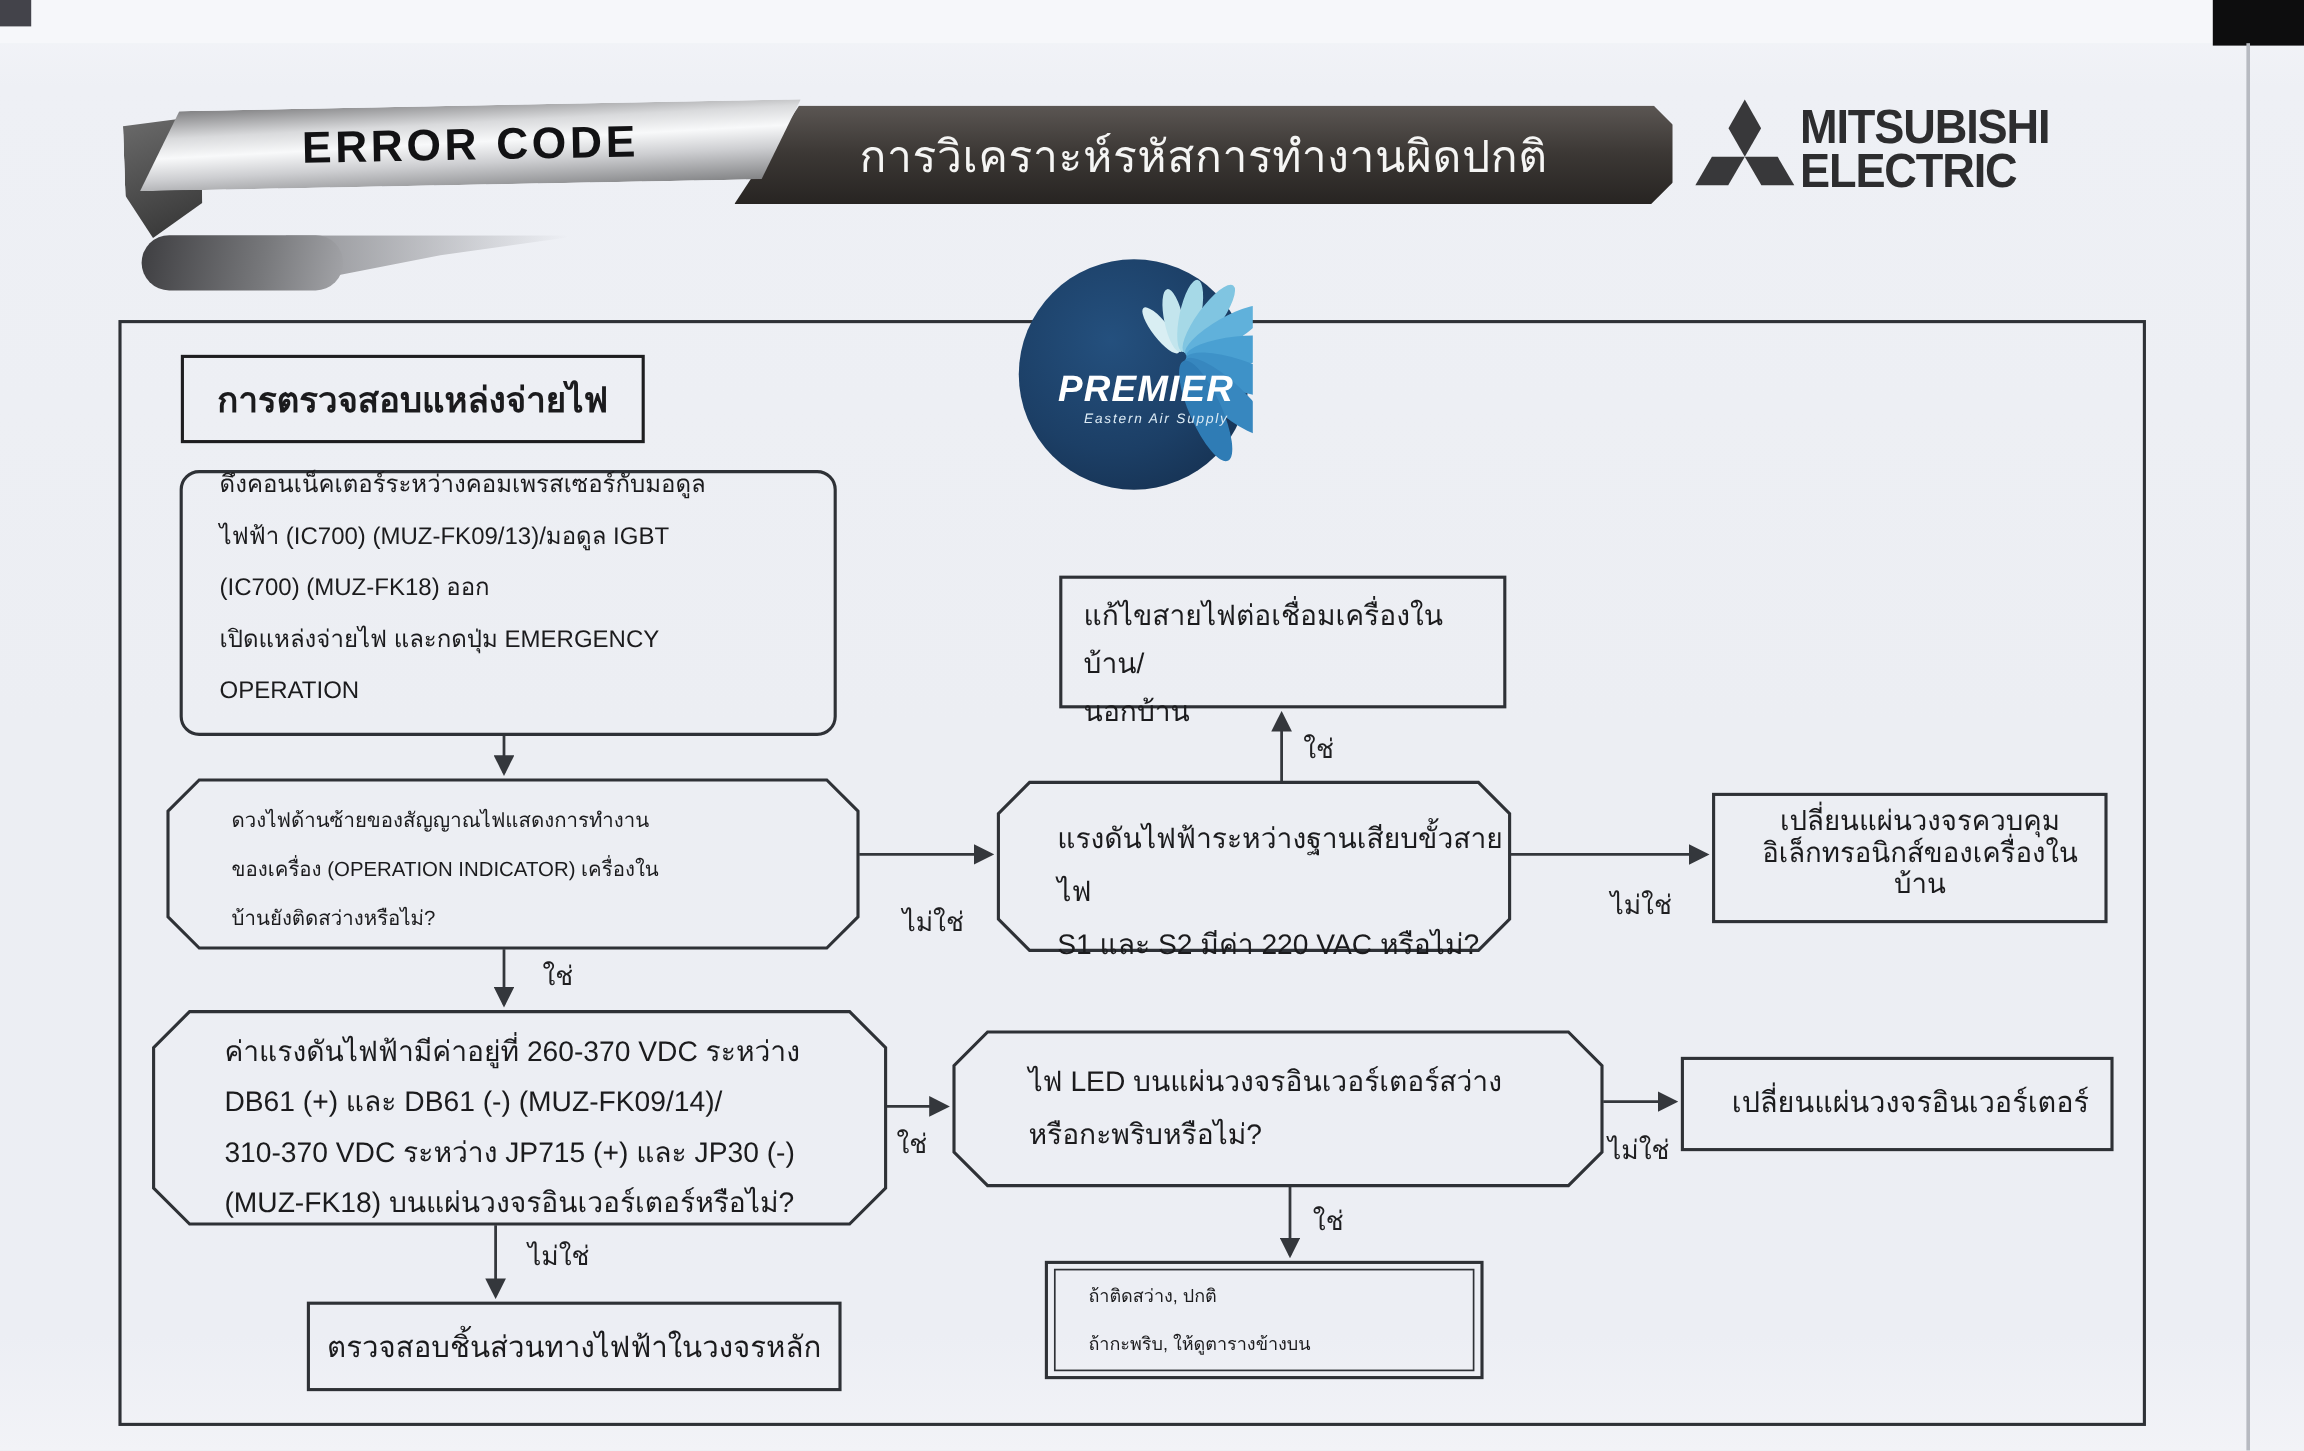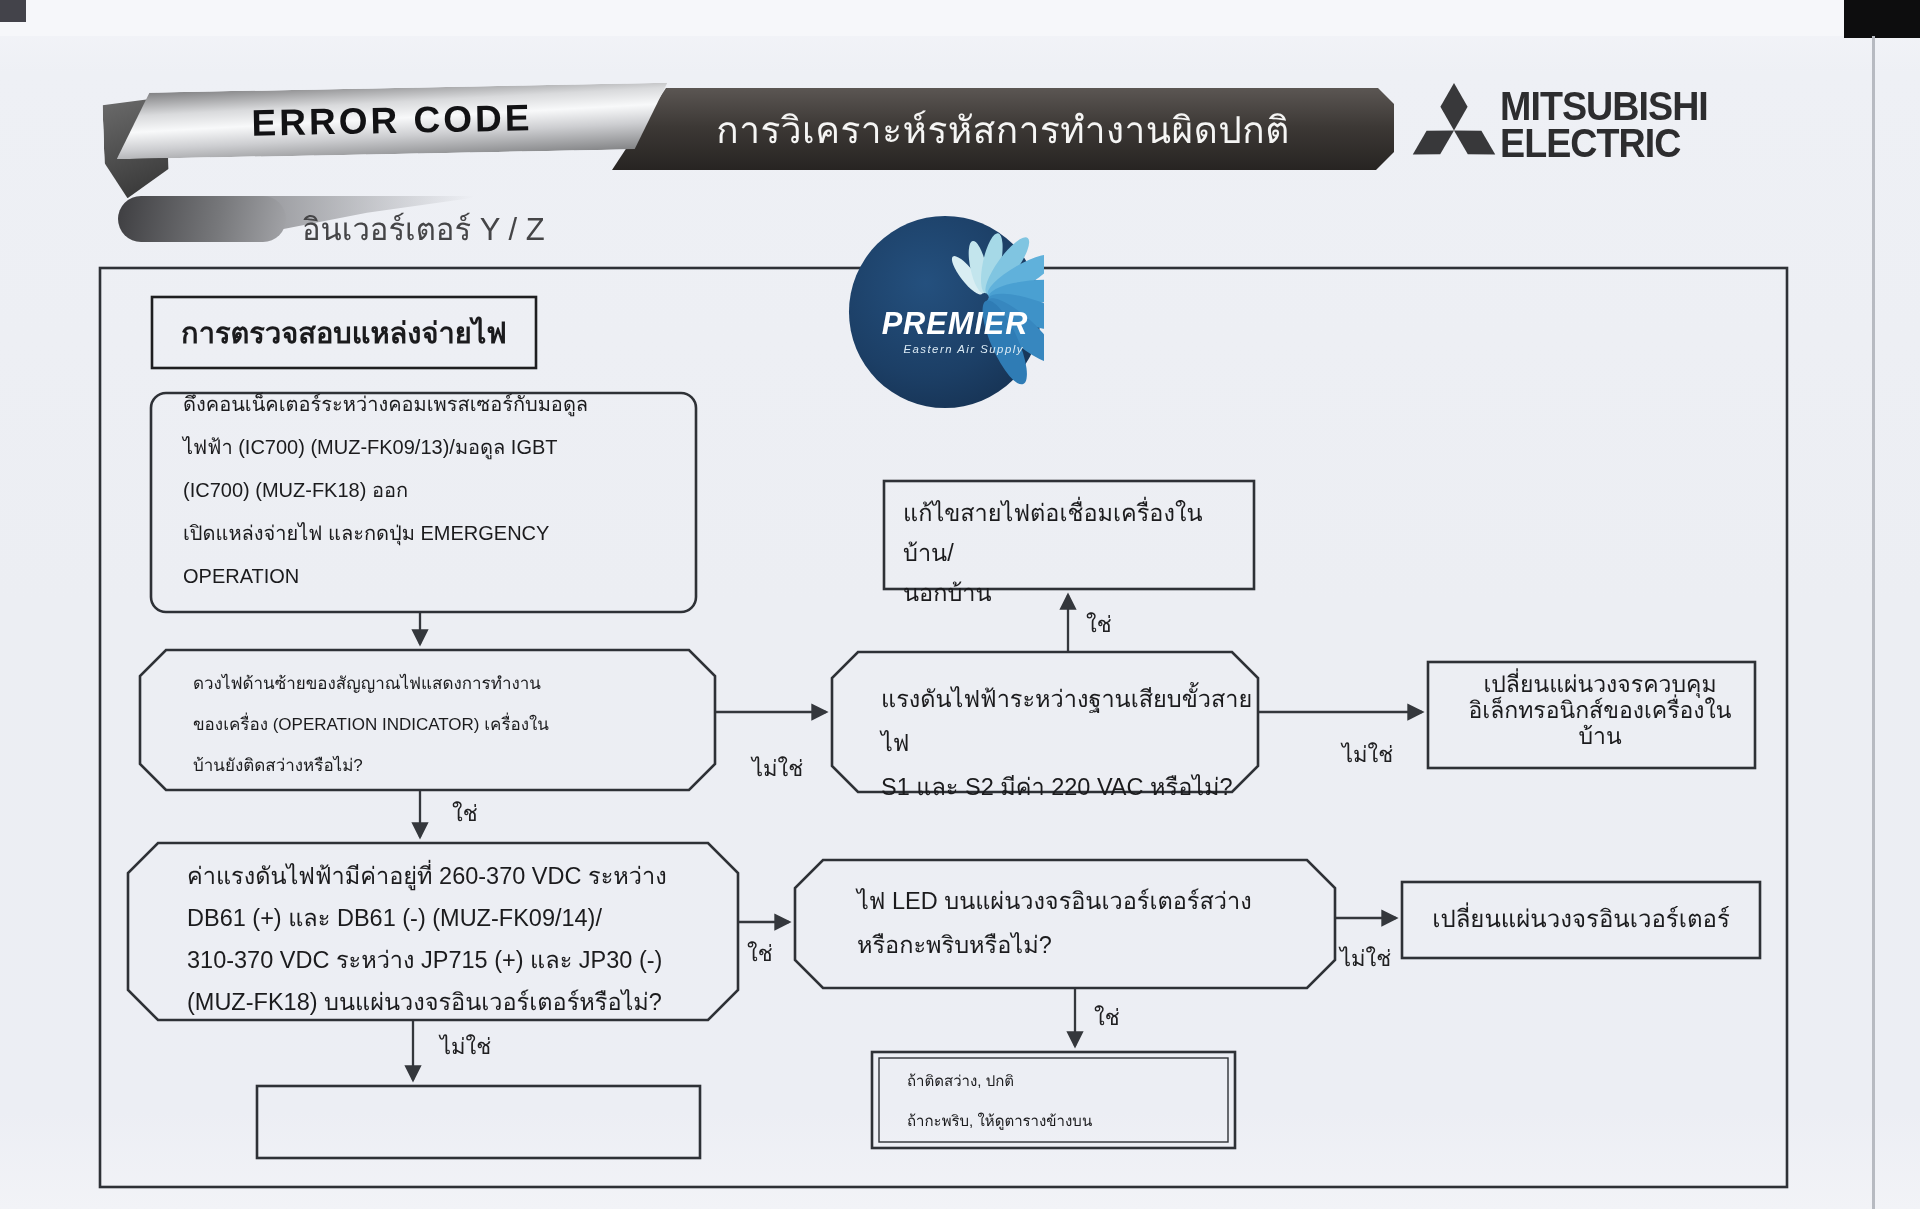--- a/index.html
+++ b/index.html
@@ -55,21 +55,21 @@
   .premier{left:846px;top:213px;width:198px;height:198px;z-index:6;}
   
   .t-title{left:152px;top:297px;width:384px;height:71px;display:flex;align-items:center;justify-content:center;font-size:29px;font-weight:bold;}
   .t-step1{left:183px;top:383px;width:505px;font-size:20px;line-height:43px;}
   .t-d1{left:193px;top:663px;width:505px;font-size:17px;line-height:41px;}
   .t-s1s2{left:881px;top:677px;width:375px;font-size:23.5px;line-height:44px;}
   .t-fix{left:903px;top:493px;width:350px;font-size:23.5px;line-height:40px;}
   .t-ctrl{left:1449px;top:671px;width:302px;font-size:23px;line-height:26px;text-align:center;}
   .t-vdc{left:187px;top:855px;width:545px;font-size:23.5px;line-height:42px;}
   .t-led{left:857px;top:879px;width:465px;font-size:23.5px;line-height:44px;}
-  .t-inv{left:1402px;top:899px;width:358px;text-align:center;font-size:24px;}
+  .t-inv{left:1402px;top:899px;width:358px;text-align:center;font-size:24px;padding-left:11px;}
   .t-chk{left:257px;top:1103px;width:443px;text-align:center;font-size:24.5px;}
   .t-res{left:907px;top:1061px;width:322px;font-size:15px;line-height:40px;}
   .lbl{position:absolute;font-size:22px;color:#202022;text-align:right;}
   .lbl-no1{left:752px;top:751px;}
   .lbl-yes1{left:452px;top:796px;}
   .lbl-yes2{left:1086px;top:607px;}
   .lbl-no2{left:1342px;top:737px;}
   .lbl-yes3{left:747px;top:936px;}
   .lbl-no3{left:1340px;top:941px;}
   .lbl-yes4{left:1094px;top:1000px;}
@@ -89,21 +89,20 @@
 
   <div class="abs banner">
     <span class="banner-title">การวิเคราะห์รหัสการทำงานผิดปกติ</span>
   </div>
   <div class="abs ribbon-fold"></div>
   <div class="abs ribbon">
     <span class="ribbon-text">ERROR CODE</span>
   </div>
   <div class="abs swoosh-tail"></div>
   <div class="abs swoosh-pill"></div>
-  <div class="abs subtitle">อินเวอร์เตอร์ Y / Z</div>
 
   <div class="abs brand">
     <svg width="100" height="100" viewBox="0 0 100 100">
       <polygon points="50,9 63.6,32.8 50,56.6 36.4,32.8" fill="#38383a"></polygon>
       <polygon points="50,9 63.6,32.8 50,56.6 36.4,32.8" fill="#38383a" transform="rotate(120 50 56.6)"></polygon>
       <polygon points="50,9 63.6,32.8 50,56.6 36.4,32.8" fill="#38383a" transform="rotate(240 50 56.6)"></polygon>
     </svg>
   </div>
   <div class="abs brand-text">
     <div>MITSUBISHI</div>
@@ -185,20 +184,21 @@
 S1 และ S2 มีค่า 220 VAC หรือไม่?</div>
   <div class="txt t-ctrl overlay">เปลี่ยนแผ่นวงจรควบคุม
 อิเล็กทรอนิกส์ของเครื่องในบ้าน</div>
   <div class="txt t-vdc overlay">ค่าแรงดันไฟฟ้ามีค่าอยู่ที่ 260-370 VDC ระหว่าง
 DB61 (+) และ DB61 (-) (MUZ-FK09/14)/
 310-370 VDC ระหว่าง JP715 (+) และ JP30 (-)
 (MUZ-FK18) บนแผ่นวงจรอินเวอร์เตอร์หรือไม่?</div>
   <div class="txt t-led overlay">ไฟ LED บนแผ่นวงจรอินเวอร์เตอร์สว่าง
 หรือกะพริบหรือไม่?</div>
   <div class="txt t-inv overlay">เปลี่ยนแผ่นวงจรอินเวอร์เตอร์</div>
+  <div class="txt t-chk overlay">ตรวจสอบชิ้นส่วนทางไฟฟ้าในวงจรหลัก</div>
   <div class="txt t-res overlay">ถ้าติดสว่าง, ปกติ
 ถ้ากะพริบ, ให้ดูตารางข้างบน</div>
 
   <div class="lbl lbl-no1 overlay">ไม่ใช่</div>
   <div class="lbl lbl-yes1 overlay">ใช่</div>
   <div class="lbl lbl-yes2 overlay">ใช่</div>
   <div class="lbl lbl-no2 overlay">ไม่ใช่</div>
   <div class="lbl lbl-yes3 overlay">ใช่</div>
   <div class="lbl lbl-no3 overlay">ไม่ใช่</div>
   <div class="lbl lbl-yes4 overlay">ใช่</div>

